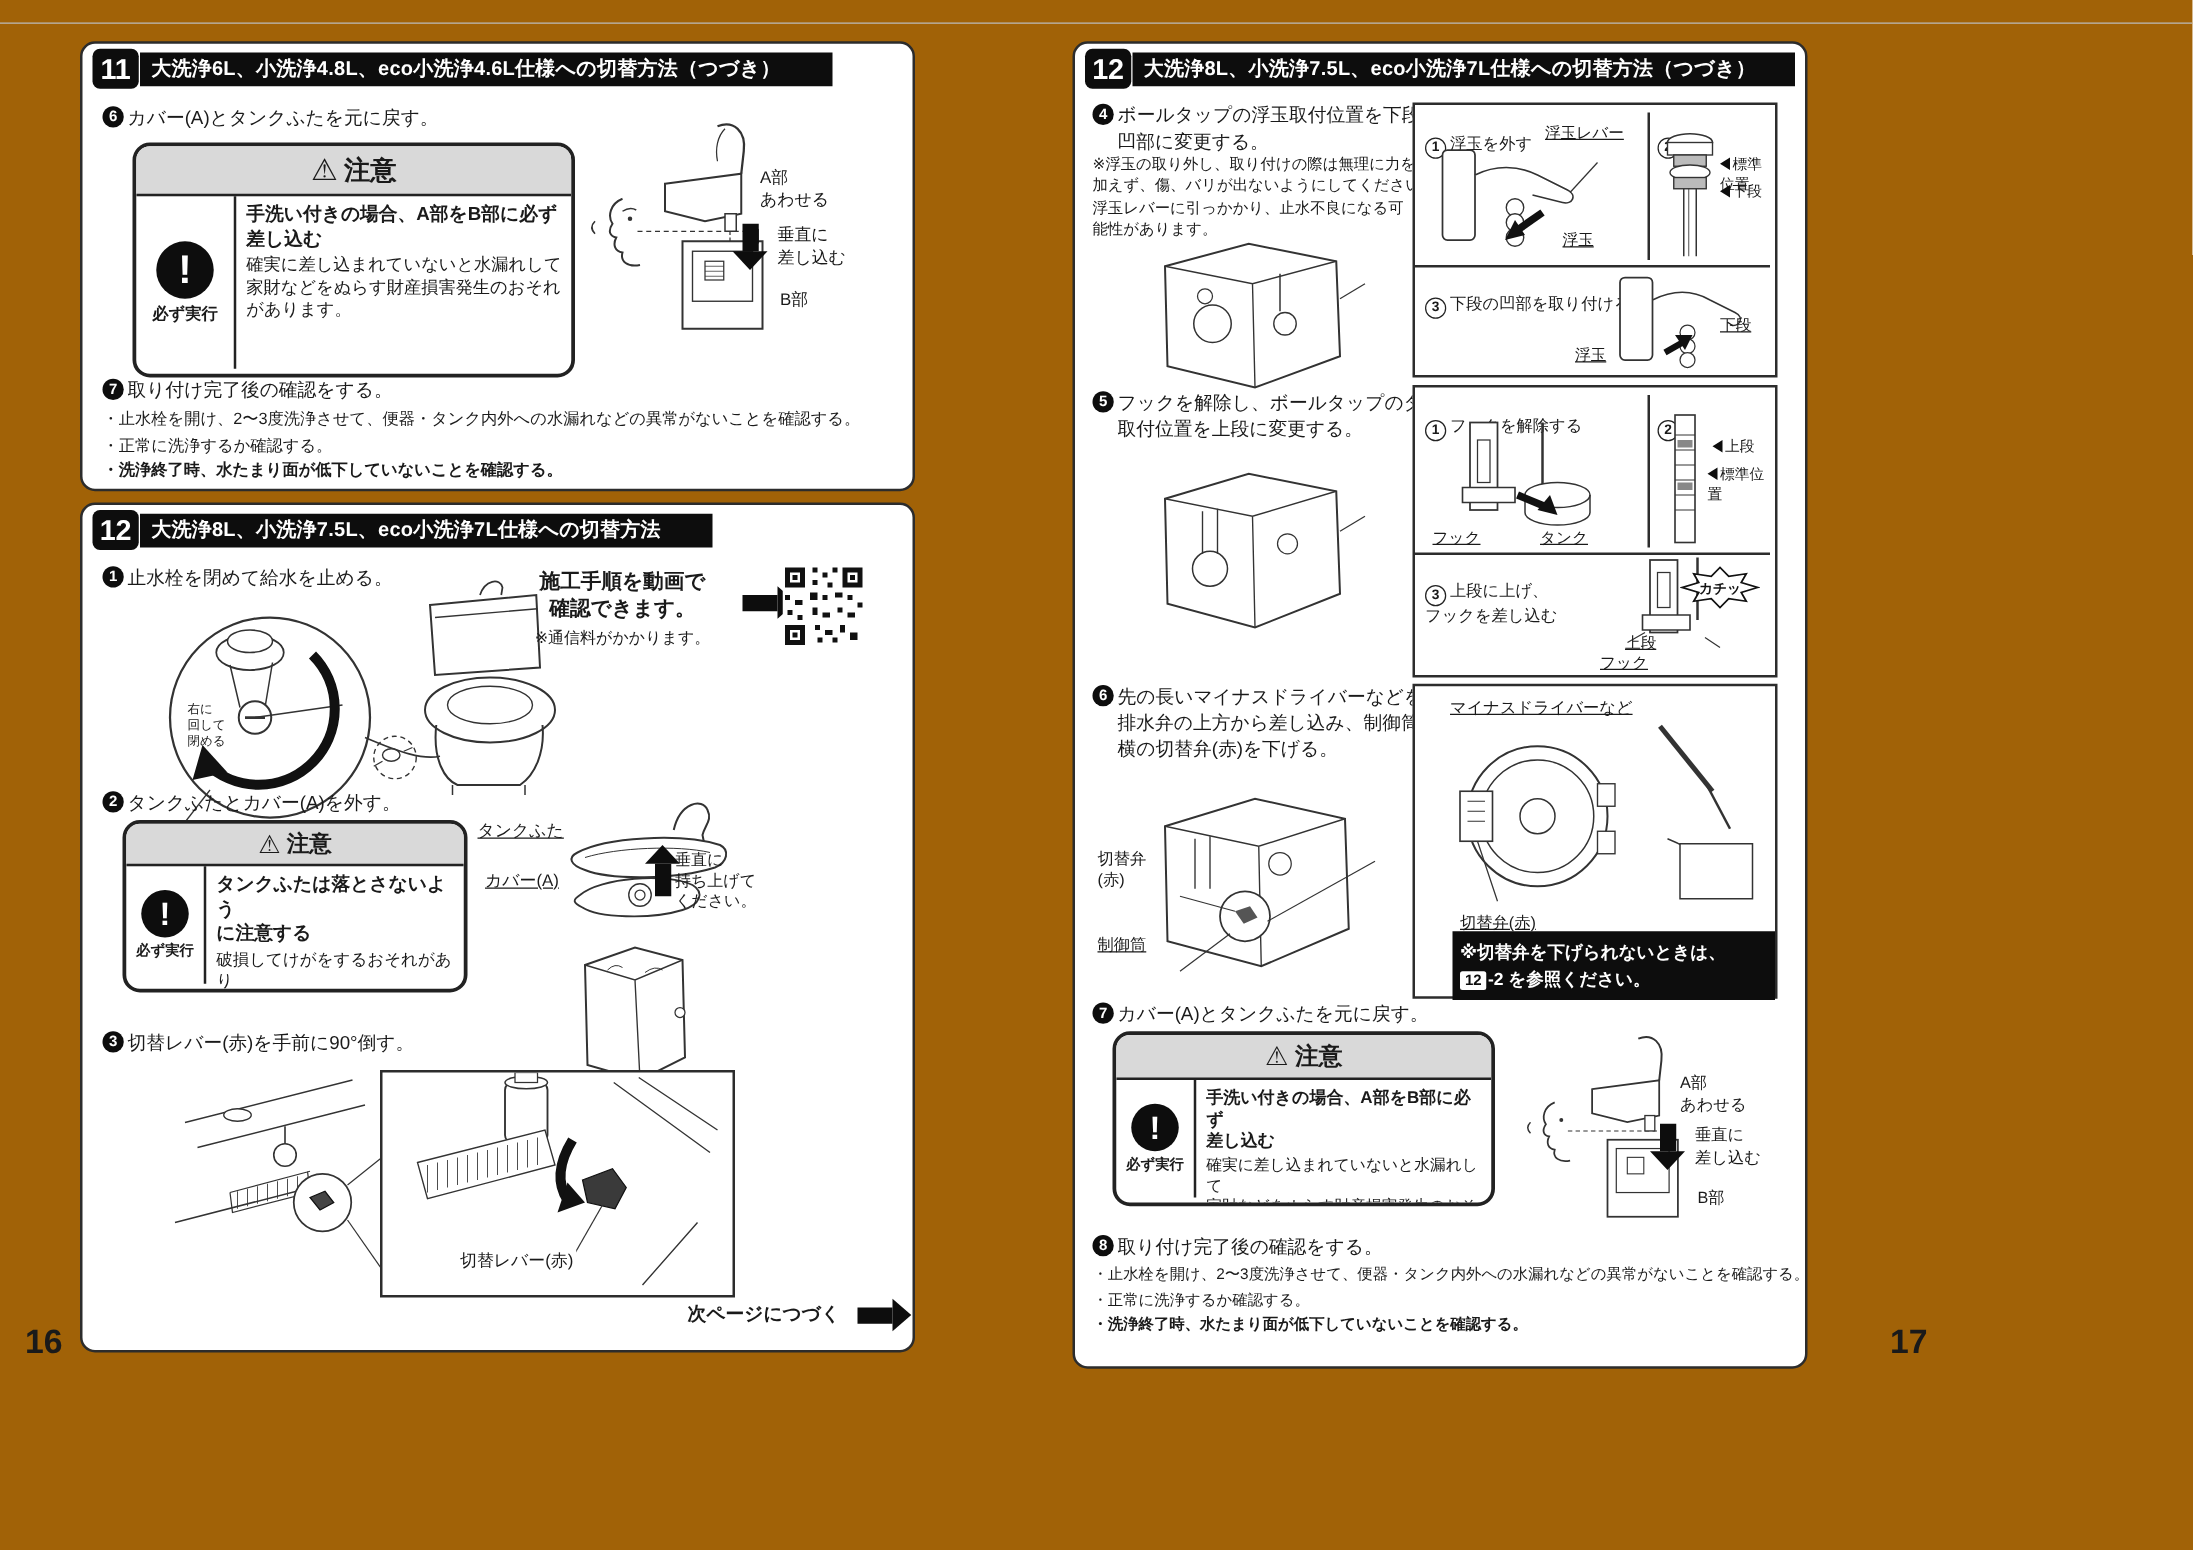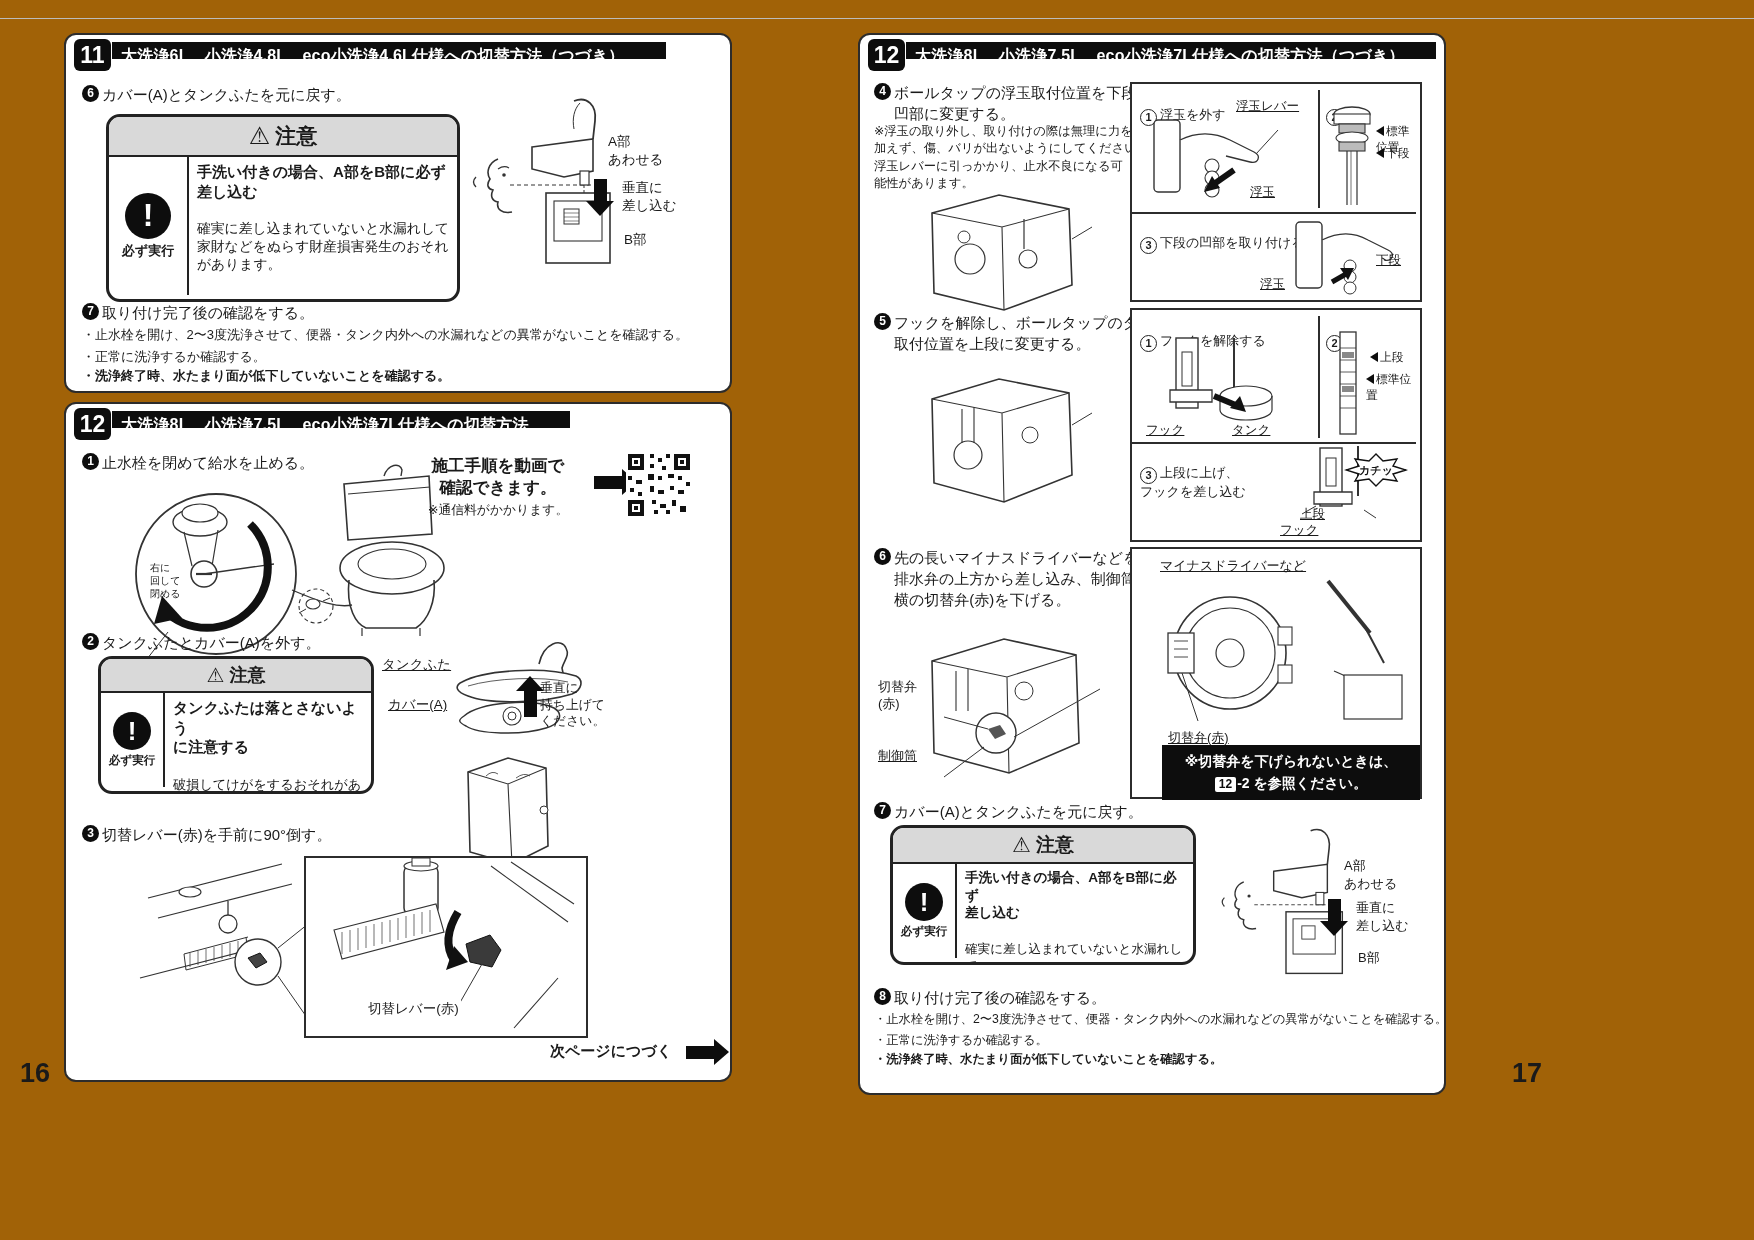--- a/index.html
+++ b/index.html
@@ -8,56 +8,56 @@
   .abs{position:absolute}
   .ml{white-space:pre-line}
   .nw{white-space:nowrap}
   .bold{font-weight:bold}
   .rule-top{position:absolute;left:0;top:18px;width:1754px;height:1px;background:#bcbcbc}
 
   .sectionbox{position:absolute;border:2px solid #2c2c2c;border-radius:12px;background:#fff}
   .secbadge{position:absolute;width:37px;height:32px;background:#0d0d0d;color:#fff;border-radius:6px;
             font-size:23px;font-weight:bold;text-align:center;line-height:32px}
   .sechead{position:absolute;background:#0d0d0d;color:#fff;font-weight:bold;font-size:16px;
-           height:17px;line-height:27px;padding:0 9px;white-space:nowrap;letter-spacing:.2px}
+           height:27px;line-height:27px;padding:0 9px;white-space:nowrap;letter-spacing:.2px}
 
   .step{position:absolute;font-size:15px;display:flex;align-items:flex-start;gap:3px}
   .step .txt{white-space:pre-line;line-height:1.4}
   .stepnum{flex:0 0 auto;display:inline-block;width:17px;height:17px;border-radius:50%;background:#0d0d0d;
            color:#fff;font-size:12px;font-weight:bold;text-align:center;line-height:17px;margin-top:1px}
   .check{position:absolute;font-size:13px;white-space:nowrap}
   .check-r{font-size:12.3px}
 
   .caution{position:absolute;border:3px solid #222;border-radius:14px;overflow:hidden;background:#fff}
   .caution-head{background:#d9d9d9;border-bottom:2px solid #222;display:flex;align-items:center;
                 justify-content:center;gap:5px;font-weight:bold}
   .warn-tri{font-weight:normal}
   .caution-flex{display:flex;align-items:stretch}
   .c-icon{display:flex;flex-direction:column;align-items:center;justify-content:center;gap:3px;
           border-right:2px solid #222;flex:0 0 auto}
   .excl{border-radius:50%;background:#0d0d0d;color:#fff;font-weight:bold;display:flex;
         align-items:center;justify-content:center}
   .c-ilabel{font-weight:bold}
   .c-text{padding:5px 7px 4px 8px}
   .c-title{font-weight:bold;white-space:pre-line;line-height:1.3}
-  .c-body{white-space:pre-line;line-height:1.32;margin-top:19px}
+  .c-body{white-space:pre-line;line-height:1.32;margin-top:2px}
 
   .panelbox{position:absolute;border:2px solid #2c2c2c;background:#fff}
   .ptitle{position:absolute;font-size:13px;white-space:pre-line;line-height:1.3}
   .cnum{display:inline-block;width:15px;height:15px;border-radius:50%;border:1.5px solid #222;background:#fff;
         font-size:11px;font-weight:bold;text-align:center;line-height:15px;margin-right:3px;vertical-align:-2px}
   .ulab{position:absolute;font-size:12.5px;white-space:pre-line;text-decoration:underline}
   .plab{position:absolute;font-size:12.5px;white-space:pre-line}
   .tri-left{display:inline-block;width:0;height:0;border:5px solid transparent;border-left:0;
             border-right:8px solid #0d0d0d;margin-right:2px;vertical-align:-1px}
   .vdiv{position:absolute;width:2px;background:#2c2c2c}
   .hdiv{position:absolute;height:2px;background:#2c2c2c}
 
   .blacknote{position:absolute;background:#0d0d0d;color:#fff;font-weight:bold;font-size:14px;
-             text-align:center;padding:6px 6px;line-height:1.55}
+             text-align:left;padding:6px 6px;line-height:1.55}
   .refbadge{display:inline-block;background:#fff;color:#0d0d0d;font-weight:bold;font-size:12px;
             padding:0 4px;border-radius:2px;line-height:15px;margin-right:1px}
 
   .ha{display:inline-block;position:relative;width:28px;height:13px;background:#0d0d0d;vertical-align:middle}
   .ha::after{content:"";position:absolute;left:28px;top:-7px;width:0;height:0;
              border:13px solid transparent;border-right:0;border-left:15px solid #0d0d0d}
   .vd{position:absolute;width:28px}
   .vd .shaft{width:13px;height:22px;background:#0d0d0d;margin:0 auto}
   .vd .head{width:0;height:0;border:14px solid transparent;border-bottom:0;border-top:15px solid #0d0d0d}
   .vu{position:absolute;width:28px}

